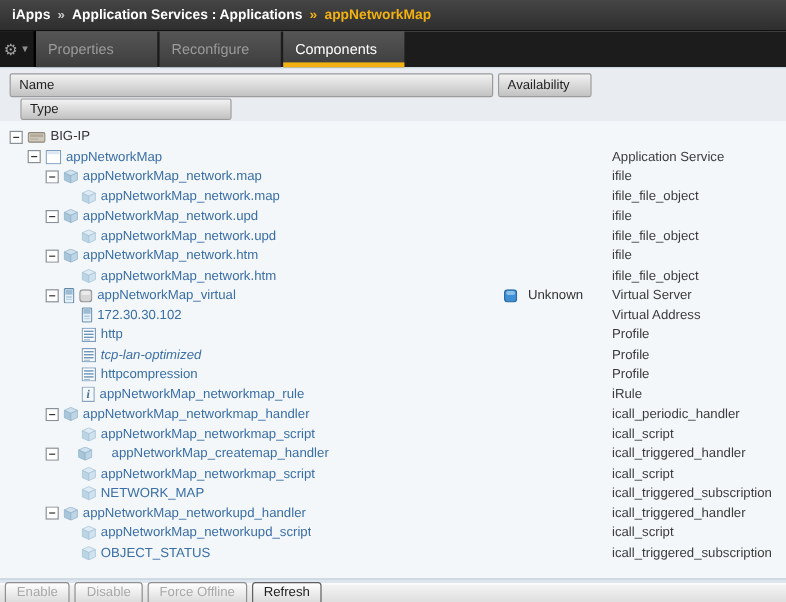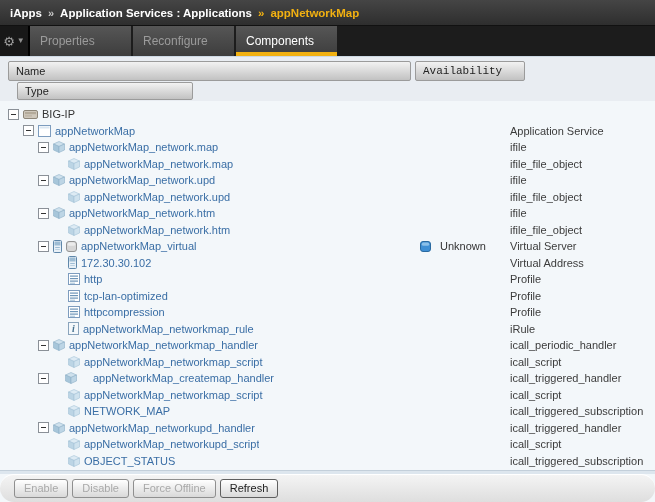--- a/index.html
+++ b/index.html
@@ -24,42 +24,42 @@
   .tab.active { color:#ffffff; }
   .tab.active::after { content:""; position:absolute; left:0; right:0; bottom:0; height:4px; background:var(--accent,#f2b111); }
 
   
   .header-zone { flex:0 0 auto; background:#e9edf2; border-top:1px solid #cdd9e4; padding-top:4px; }
   .hrow { position:relative; height:21px; }
   .hcell { position:absolute; top:0; height:20px; background:linear-gradient(#f2f2f2,#c2c2c2);
     border:1px solid #9b9b9b; border-radius:2px; display:flex; align-items:center; padding-left:7px;
     color:#222; cursor:pointer; }
   .hcell.name { left:8px; width:403px; }
-  .hcell.avail { left:415px; width:110px;font-family:Liberation Mono, monospace; }
+  .hcell.avail { left:415px; width:78px; }
   .hrow.second { height:19px; }
   .hcell.type { left:17px; width:176px; height:18px; }
 
   
   .tree { flex:1 1 auto; background:#f3f7fa; padding-top:5px; overflow:hidden; }
   .tree-row { position:relative; height:16.5px; display:flex; align-items:center; }
   .nm { display:flex; align-items:center; max-width:408px; overflow:hidden; white-space:nowrap; }
   .expander { width:9px; height:9px; border:1px solid #8a9097; background:#fff; position:relative; flex:0 0 auto; margin-right:4px; box-sizing:content-box; cursor:pointer; }
   .expander::before { content:""; position:absolute; left:2px; right:2px; top:4px; height:1px; background:#333; }
   .exp-spacer { width:15px; flex:0 0 auto; }
   .nicon { flex:0 0 auto; margin-right:4px; display:flex; align-items:center; }
   .lbl { white-space:nowrap; }
   .lbl.link { color:#3a6ea5; cursor:pointer; }
   .lbl.plain { color:#333; }
   .avail-cell { position:absolute; left:420px; top:0; height:16.5px; display:flex; align-items:center; gap:5px; color:#333;text-align:right; }
   .type-cell { position:absolute; left:510px; top:0; height:16.5px; display:flex; align-items:center; color:#3c3c3c; }
 
   
   .footband { flex:0 0 auto; height:4px; background:#dde6ee; border-top:1px solid #c3cfda; }
-  .footer { flex:0 0 auto; height:28px; background:linear-gradient(#f4f4f4,#dedede); border-top:1px solid #fff;
-    display:flex; align-items:center; padding-left:14px; gap:4px;border-radius:14px; }
+  .footer { flex:0 0 auto; height:16px; background:linear-gradient(#f4f4f4,#dedede); border-top:1px solid #fff;
+    display:flex; align-items:center; padding-left:4px; gap:4px; }
   .btn { font-family:inherit; font-size:11px; padding:2px 9px 3px; border:1px solid #8f8f8f; border-radius:3px;
     background:linear-gradient(#ffffff,#d9d9d9); color:#222; cursor:pointer; }
   .btn:disabled { color:#a9a9a9; cursor:default; }
   .btn.primary { border-color:#5f5f5f; font-weight:bold; font-weight:normal; }
 </style>
 </head>
 <body>
 
 <div id="app">
 
@@ -257,21 +257,21 @@
               <rect x="2" y="5" width="8" height="1.2" fill="#6e95b8"></rect>
               <rect x="2" y="7.5" width="8" height="1.2" fill="#6e95b8"></rect>
               <rect x="2" y="9.7" width="5" height="1" fill="#9dbcd4"></rect>
             </svg>
           </span>
           <span class="lbl link">http</span>
         </div>
         <div class="type-cell">Profile</div>
       </div>
       <div class="tree-row">
-        <div class="nm" style="padding-left: 53px;">
+        <div class="nm" style="padding-left: 53px; font-style: italic;">
           <span class="exp-spacer"></span>
           <span class="nicon">
             <svg width="12" height="12" viewBox="0 0 12 12">
               <rect x="0.5" y="0.5" width="11" height="11" fill="#ffffff" stroke="#7d9cbe"></rect>
               <rect x="2" y="2.5" width="8" height="1.2" fill="#6e95b8"></rect>
               <rect x="2" y="5" width="8" height="1.2" fill="#6e95b8"></rect>
               <rect x="2" y="7.5" width="8" height="1.2" fill="#6e95b8"></rect>
               <rect x="2" y="9.7" width="5" height="1" fill="#9dbcd4"></rect>
             </svg>
           </span>

